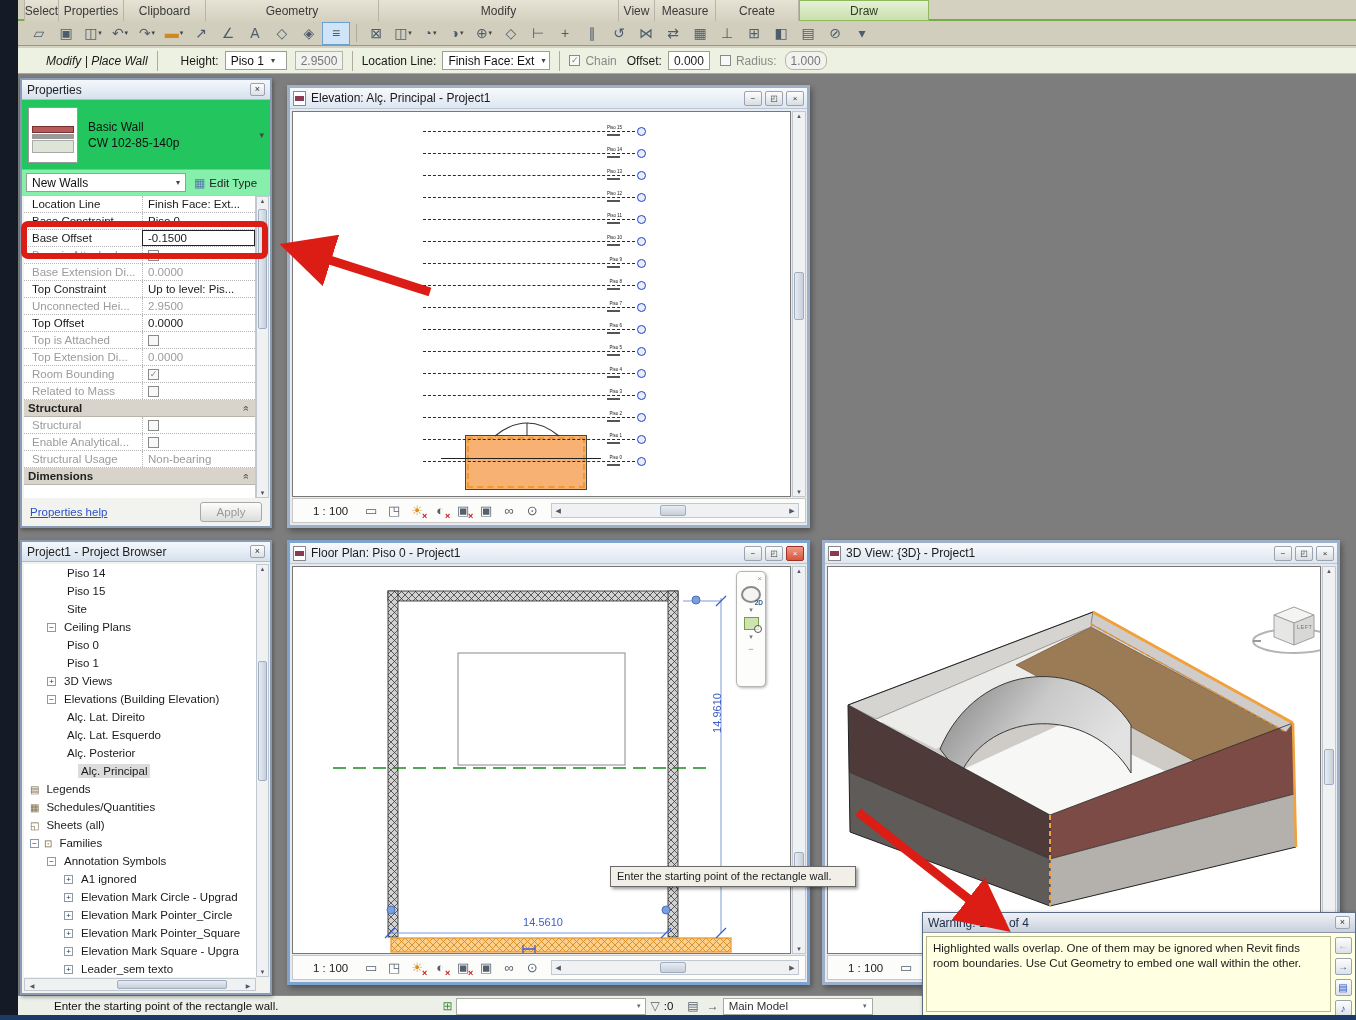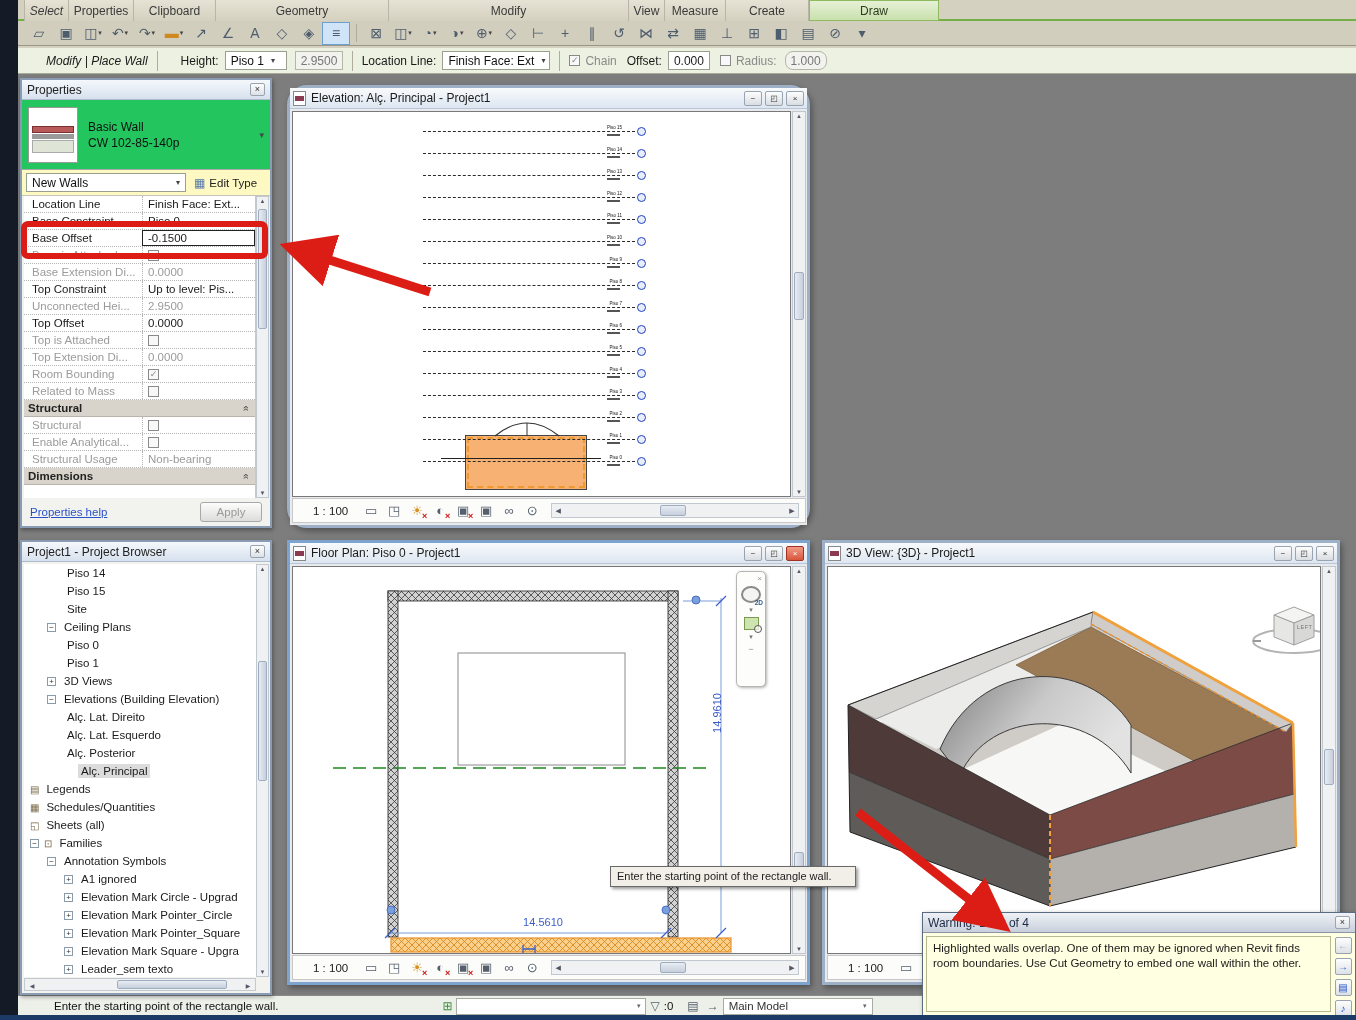--- a/index.html
+++ b/index.html
@@ -39,21 +39,21 @@
   .pclose { width:15px; height:13px; border:1px solid #9aa4b0; background:linear-gradient(#fdfdfd,#dde1e6); font-size:9px; line-height:11px; text-align:center; color:#333; border-radius:2px; }
 
   
   .tsel { height:70px; background:#22c55e; border-bottom:1px solid #a8a8a8; display:flex; padding:6px; align-items:center; }
   .thumb { width:50px; height:56px; border:1px solid #999; background:#fff; position:relative; margin-right:10px; flex:none; }
   .thumb .s1 { position:absolute; left:3px; right:3px; top:18px; height:7px; background:#b85a5a; border:1px solid #7a3030; }
   .thumb .s2 { position:absolute; left:3px; right:3px; top:26px; height:5px; background:#9a9a9a; }
   .thumb .s3 { position:absolute; left:3px; right:3px; top:32px; height:13px; background:#dfe5d6; border:1px solid #aaa; }
   .tname { font-size:12px; color:#111; line-height:16px; flex:1; }
   .tsel .dd { font-size:9px; color:#444; }
-  .crow { height:26px; display:flex; align-items:center; padding:0 4px; background:#fef9c3; border-bottom:1px solid #c5c5c0; }
+  .crow { height:26px; display:flex; align-items:center; padding:0 4px; background:#86efac; border-bottom:1px solid #c5c5c0; }
   .crow .combo { width:160px; }
   .etico { color:#5577aa; font-size:12px; margin:0 4px 0 8px; }
   .etlabel { font-size:11.5px; color:#222; }
   .pgrid { position:absolute; left:2px; right:14px; top:116px; bottom:28px; background:#fff; overflow:hidden; border-right:1px solid #c9c9c4; }
   .prow { height:17px; display:flex; border-bottom:1px dotted #b5b5b5; font-size:11.5px; align-items:center; }
   .plabel { width:118px; padding-left:8px; color:#1a1a1a; overflow:hidden; white-space:nowrap; }
   .pcell { flex:1; border-left:1px dotted #b5b5b5; padding-left:5px; height:100%; display:flex; align-items:center; overflow:hidden; white-space:nowrap; color:#1a1a1a; }
   .prow.dis .plabel, .prow.dis .pcell { color:#9b9b9b; }
   .pcell.edit { border:1px solid #222; background:#fff; margin:0; padding-left:5px; }
   .psec { height:17px; background:#d8d4cb; display:flex; align-items:center; justify-content:space-between; padding:0 6px 0 4px; font-size:11.5px; font-weight:bold; color:#222; border-bottom:1px solid #b8b4ab; }
@@ -134,21 +134,21 @@
   .vc-label { position:absolute; left:49px; top:31px; font-size:5.5px; color:#777; letter-spacing:.5px; }
 </style>
 </head>
 <body>
 
 <div class="left-strip"></div>
 <div class="frame-bottom"></div>
 
 <div class="ribbon">
   <div class="rtabs" id="tabs">
-      <div class="rtab" style="width: 45px; font-style: italic;">Select</div>
+      <div class="rtab" style="width: 35px;">Select</div>
       <div class="rtab" style="width: 65px;">Properties</div>
       <div class="rtab" style="width: 82px;">Clipboard</div>
       <div class="rtab" style="width: 173px;">Geometry</div>
       <div class="rtab" style="width: 240px;">Modify</div>
       <div class="rtab" style="width: 36px;">View</div>
       <div class="rtab" style="width: 61px;">Measure</div>
       <div class="rtab" style="width: 83px;">Create</div>
       <div class="rtab active" style="width: 130px;">Draw</div>
     </div>
   <div class="rtoolbar">
@@ -503,21 +503,21 @@
     <div class="vthumb" style="top:96px;height:120px;"></div>
     <span class="sarr" style="bottom:1px;">▼</span>
   </div>
   <div class="hscrollbar">
     <span class="sarr" style="left:2px;width:10px;top:3px;">◀</span>
     <div class="hthumb" style="left:92px;width:110px;"></div>
     <span class="sarr" style="right:2px;left:auto;width:10px;top:3px;">▶</span>
   </div>
 </div>
 
-<div class="win" style="left:287px;top:85px;width:523px;height:443px;border-radius:20px;">
+<div class="win" style="left:287px;top:85px;width:523px;height:443px;">
   <div class="wtitle">
     <span class="rvt"></span>
     <span>Elevation: Alç. Principal - Project1</span>
     <span class="grow"></span>
     <span id="ebtns" style="display:flex;">
         <span class="tbtn">−</span>
         <span class="tbtn">◰</span>
         <span class="tbtn">×</span>
       </span>
   </div>

